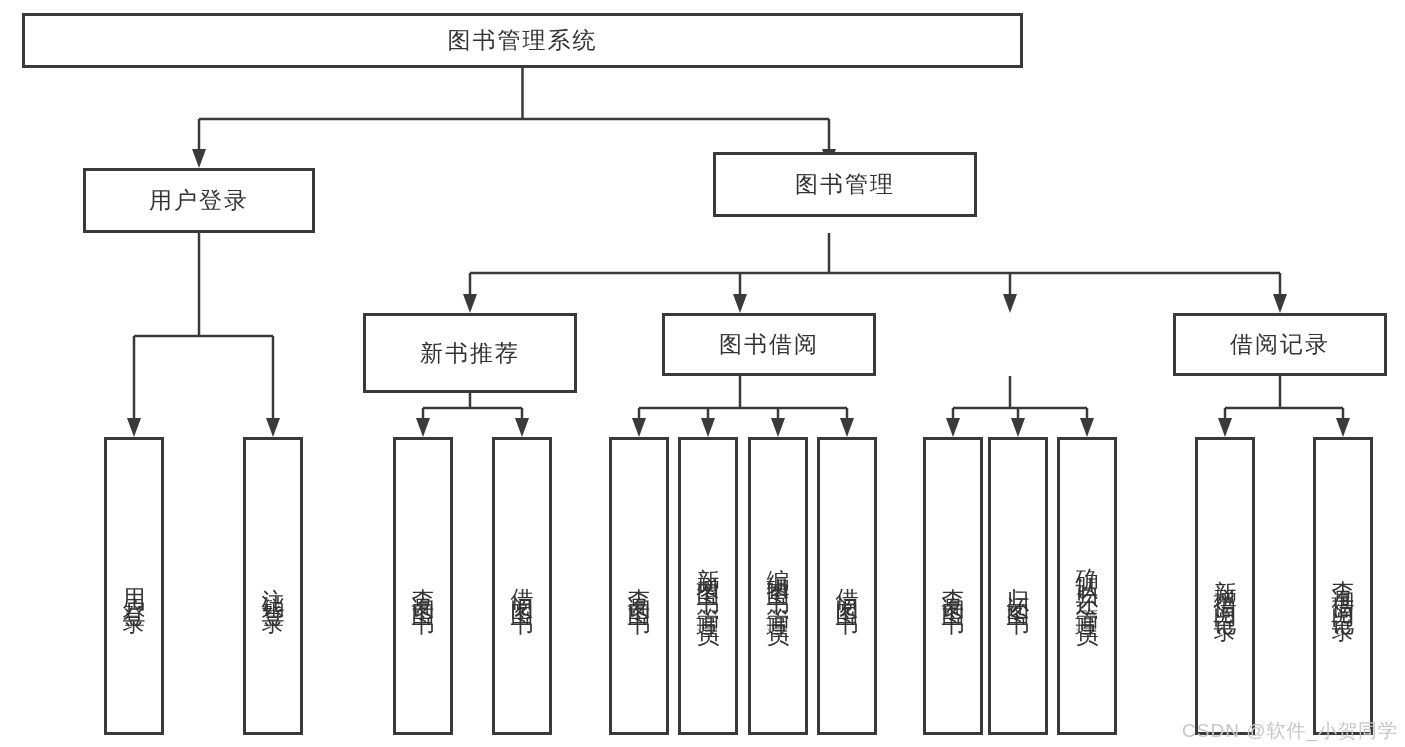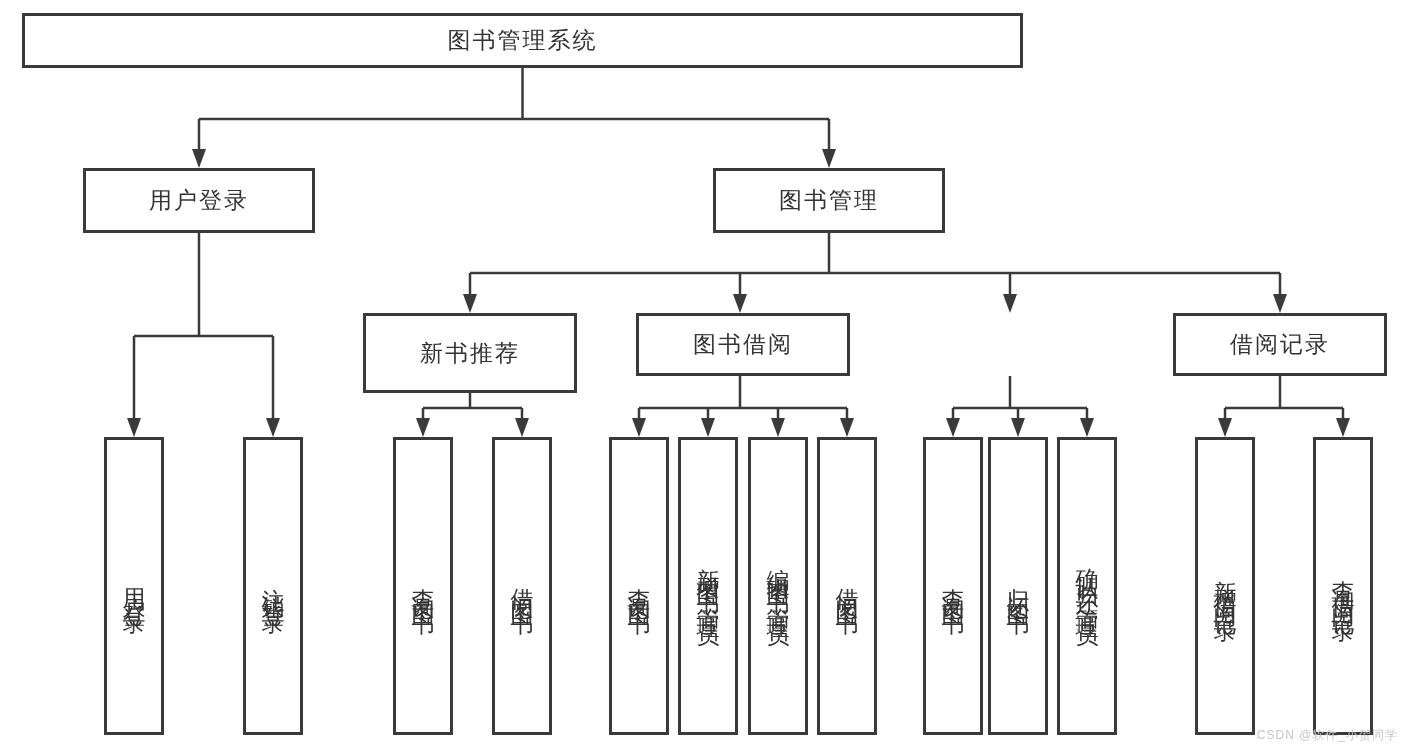--- a/index.html
+++ b/index.html
@@ -31,21 +31,21 @@
     writing-mode:vertical-rl;
     text-orientation:mixed;
     font-size:23px;
     letter-spacing:8px;
     line-height:1;
   }
   .watermark{
     position:absolute;
     right:7px;
     bottom:3px;
-    font-size:12px;
+    font-size:19px;
     color:#c6c6c6;
     letter-spacing:1px;
     z-index:5;
     white-space:nowrap;
   }
 </style>
 </head>
 <body>
 
 <div class="canvas">
@@ -90,28 +90,28 @@
     </g>
   </svg>
 
   <div class="hbox" style="left:22px;top:13px;width:1001px;height:55px">
     <span>图书管理系统</span>
   </div>
 
   <div class="hbox" style="left:83px;top:168px;width:232px;height:65px">
     <span>用户登录</span>
   </div>
-  <div class="hbox" style="left:713px;top:168px;width:232px;height:65px">
+  <div class="hbox" style="left:713px;top:152px;width:264px;height:65px">
     <span>图书管理</span>
   </div>
 
   <div class="hbox" style="left:363px;top:313px;width:214px;height:80px">
     <span>新书推荐</span>
   </div>
-  <div class="hbox" style="left:636px;top:313px;width:214px;height:63px">
+  <div class="hbox" style="left:662px;top:313px;width:214px;height:63px">
     <span>图书借阅</span>
   </div>
   <div class="hbox" style="left:1173px;top:313px;width:214px;height:63px">
     <span>借阅记录</span>
   </div>
 
   <div class="vbox" style="left:104px">
     <span>用户登录</span>
   </div>
   <div class="vbox" style="left:243px">

